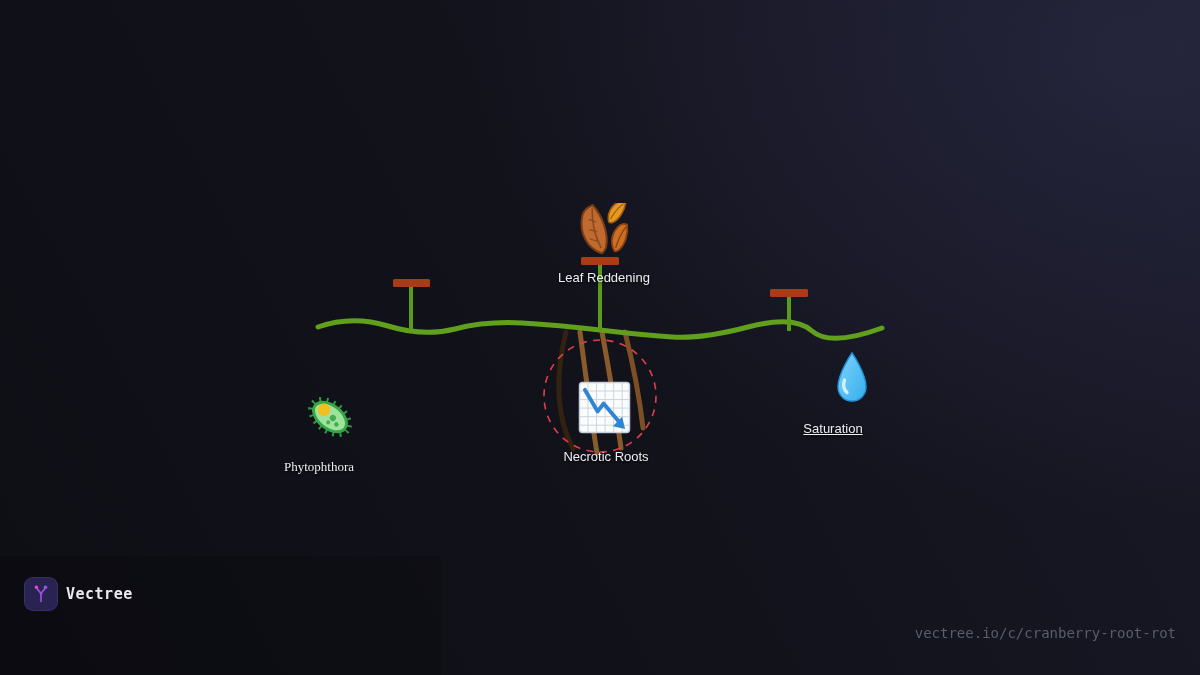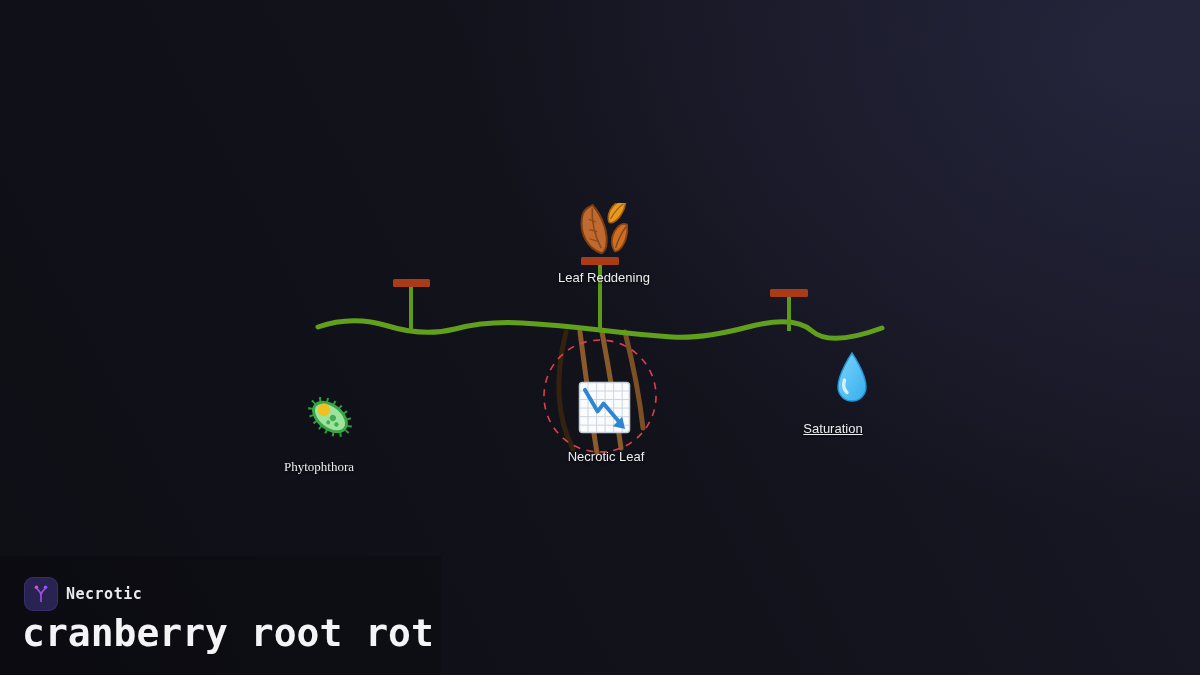--- a/index.html
+++ b/index.html
@@ -118,21 +118,21 @@
         <line x1="2" y1="10.2" x2="52" y2="10.2"></line>
           <line x1="2" y1="18.9" x2="52" y2="18.9"></line>
         <line x1="2" y1="27.6" x2="52" y2="27.6"></line>
           <line x1="2" y1="36.3" x2="52" y2="36.3"></line>
         <line x1="2" y1="45" x2="52" y2="45"></line>
       </g>
       <path d="M7,9 L20,31 L26,23 L44,44" fill="none" stroke="#2e86d2" stroke-width="4" stroke-linecap="round" stroke-linejoin="round"></path>
       <path d="M48,49 L35.5,46 L45,36.5 Z" fill="#2e86d2"></path>
     </svg>
   </div>
-  <div class="abs node-label" style="left:606px;top:449px;">Necrotic Leaf</div>
+  <div class="abs node-label" style="left:606px;top:449px;">Necrotic Roots</div>
 
   <div class="icon-box" style="left:834px;top:351px;width:36px;height:55px;">
     <svg width="36" height="55" viewBox="0 0 36 55">
       <defs>
         <linearGradient id="dropGrad" x1="0" y1="0" x2="1" y2="1">
           <stop offset="0" stop-color="#7fd4f9"></stop>
           <stop offset="1" stop-color="#35aeee"></stop>
         </linearGradient>
       </defs>
       <path d="M18,2 C18,2 4,22.5 4,36 a14,14 0 0 0 28,0 C32,22.5 18,2 18,2 Z" fill="url(#dropGrad)" stroke="#1f95d8" stroke-width="1.4"></path>
@@ -143,16 +143,16 @@
 
   <div class="footer-shade"></div>
 
   <div class="logo-badge">
     <svg width="22" height="22" viewBox="0 0 24 24">
       <path d="M12,20 L12,13 M12,13 C12,9 8,8 7,5 M12,13 C12,9 16,8 17,5" fill="none" stroke="#9d4edd" stroke-width="1.9" stroke-linecap="round"></path>
       <circle cx="7" cy="4.5" r="1.9" fill="#e34bd0"></circle>
       <circle cx="17" cy="4.5" r="1.9" fill="#8b5cf6"></circle>
     </svg>
   </div>
-  <div class="brand-name">Necrotic</div>
-  <div class="page-title">cranberry root rot</div>
+  <div class="brand-name">Vectree</div>
+  <div class="share-url">vectree.io/c/cranberry-root-rot</div>
 
 </div>
 
 </body></html>

